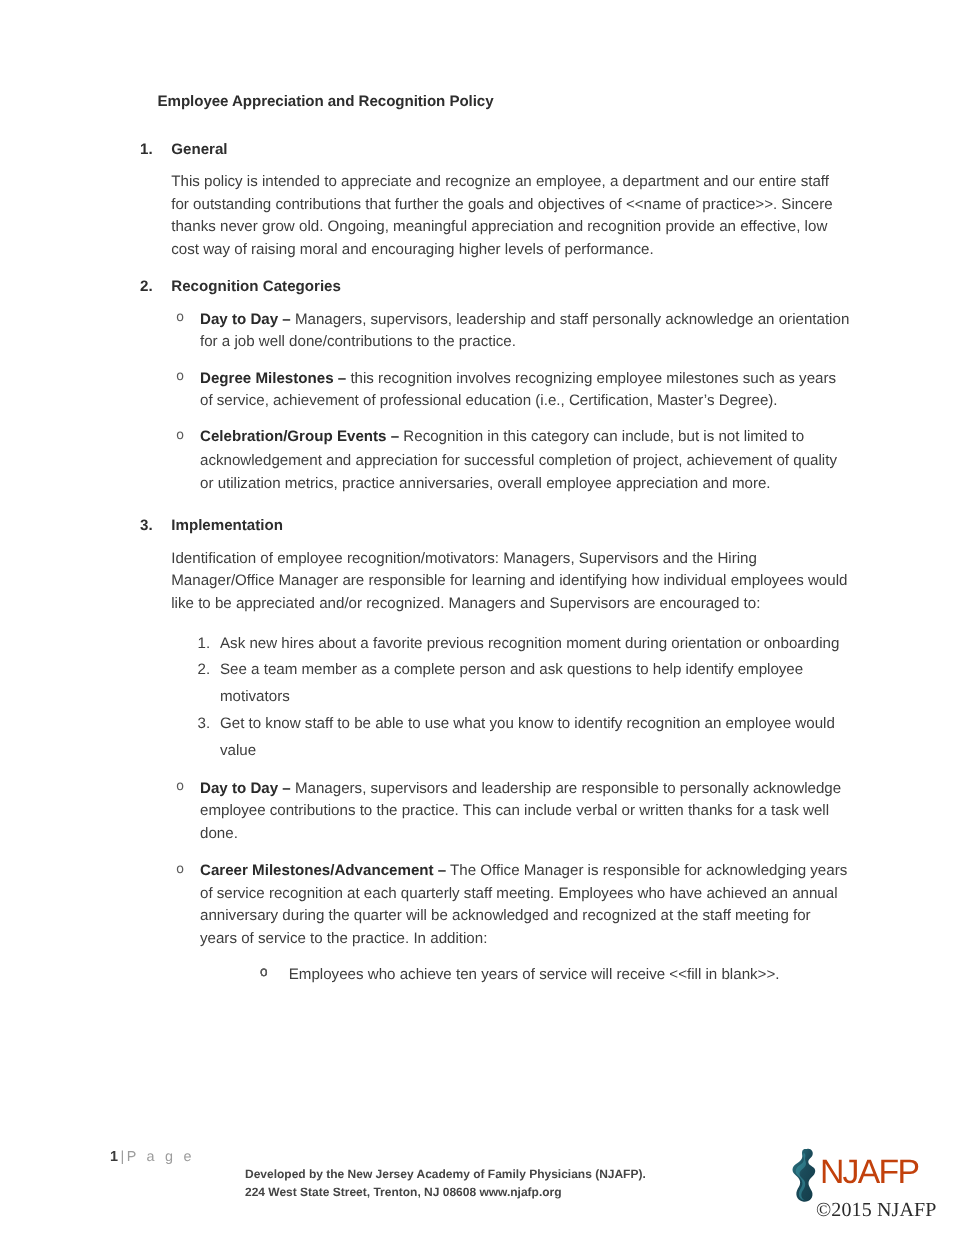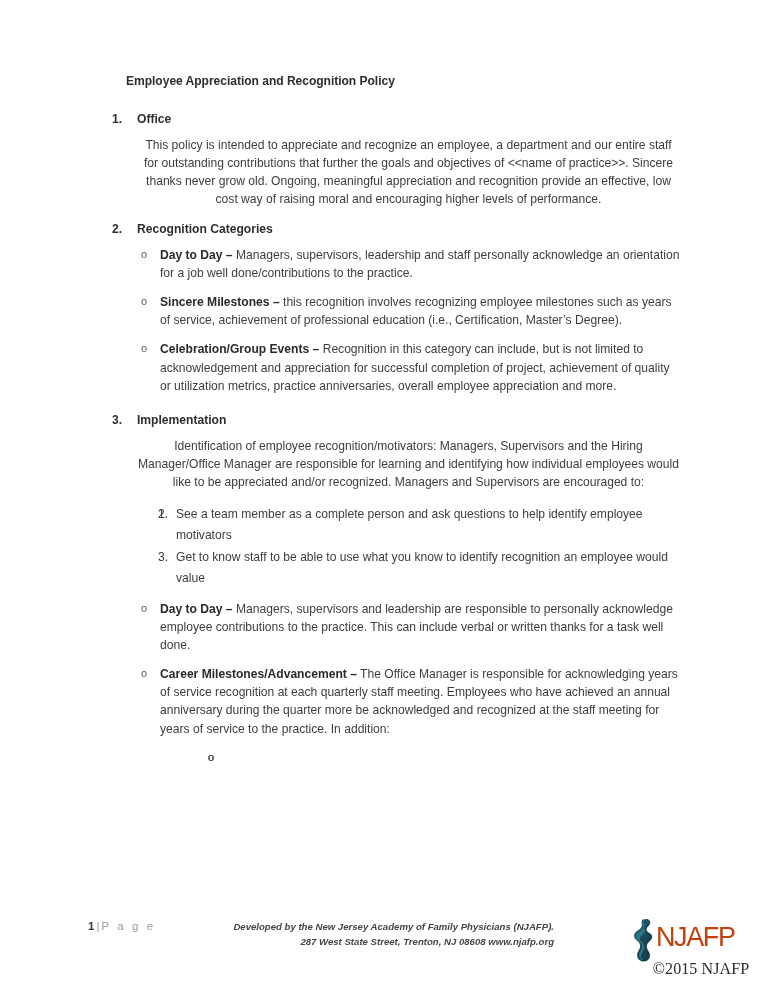--- a/index.html
+++ b/index.html
@@ -61,21 +61,21 @@
     top: 0;
     font-weight: bold;
     color: #2e2e2e;
   }
 
   .body-para {
     margin: 0 0 12px 25px;
     font-size: 12.1px;
     line-height: 1.50;
     color: #3d3d3d;
-    text-align: center;
+    text-align: left;
   }
 
   
   .olist {
     margin: 0 0 0 0;
     padding: 0;
     list-style: none;
   }
   .olist > li {
     position: relative;
@@ -168,25 +168,24 @@
     margin: 0 2px;
   }
   .pagenum .pn-word {
     color: #9c9c9c;
     letter-spacing: 2.6px;
   }
 
   .footer-credit {
     position: absolute;
     left: 196px;
-    top: 4px;
+    top: 17px;
     width: 358px;
-    text-align: right;
+    text-align: left;
     font-size: 9.6px;
-    font-style: italic;
     font-weight: bold;
     color: #454545;
     line-height: 1.55;
   }
 
   
   .logo-wrap {
     position: absolute;
     left: 628px;
     top: 0px;
@@ -227,106 +226,108 @@
 
 <div class="page">
 
   <div class="doc">
 
     <div class="doc-title">Employee Appreciation and Recognition Policy</div>
 
     <div class="section">
       <div class="section-head">
         <span class="section-num">1.</span>
-        <span>Office</span>
+        <span>General</span>
       </div>
       <p class="body-para">This policy is intended to appreciate and recognize an employee, a department and our entire staff for outstanding contributions that further the goals and objectives of &lt;&lt;name of practice&gt;&gt;. Sincere thanks never grow old. Ongoing, meaningful appreciation and recognition provide an effective, low cost way of raising moral and encouraging higher levels of performance.</p>
     </div>
 
     <div class="section">
       <div class="section-head">
         <span class="section-num">2.</span>
         <span>Recognition Categories</span>
       </div>
       <ul class="olist">
         <li>
           <span class="obullet">o</span>
           <strong>Day to Day –</strong><span> Managers, supervisors, leadership and staff personally acknowledge an orientation for a job well done/contributions to the practice.</span>
         </li>
         <li>
           <span class="obullet">o</span>
-          <strong>Sincere Milestones –</strong><span> this recognition involves recognizing employee milestones such as years of service, achievement of professional education (i.e., Certification, Master’s Degree).</span>
+          <strong>Degree Milestones –</strong><span> this recognition involves recognizing employee milestones such as years of service, achievement of professional education (i.e., Certification, Master’s Degree).</span>
         </li>
         <li>
           <span class="obullet">o</span>
           <strong>Celebration/Group Events –</strong><span> Recognition in this category can include, but is not limited to acknowledgement and appreciation for successful completion of project, achievement of quality or utilization metrics, practice anniversaries, overall employee appreciation and more.</span>
         </li>
       </ul>
     </div>
 
     <div class="spacer-6"></div>
 
     <div class="section">
       <div class="section-head">
         <span class="section-num">3.</span>
         <span>Implementation</span>
       </div>
       <p class="body-para">Identification of employee recognition/motivators: Managers, Supervisors and the Hiring Manager/Office Manager are responsible for learning and identifying how individual employees would like to be appreciated and/or recognized. Managers and Supervisors are encouraged to:</p>
 
       <ol class="numlist">
         <li>
           <span class="nnum">1.</span>
+          <span>Ask new hires about a favorite previous recognition moment during orientation or onboarding</span>
         </li>
         <li>
           <span class="nnum">2.</span>
           <span>See a team member as a complete person and ask questions to help identify employee motivators</span>
         </li>
         <li>
           <span class="nnum">3.</span>
           <span>Get to know staff to be able to use what you know to identify recognition an employee would value</span>
         </li>
       </ol>
 
       <div class="spacer-10"></div>
 
       <ul class="olist">
         <li>
           <span class="obullet">o</span>
           <strong>Day to Day –</strong><span> Managers, supervisors and leadership are responsible to personally acknowledge employee contributions to the practice. This can include verbal or written thanks for a task well done.</span>
         </li>
         <li>
           <span class="obullet">o</span>
-          <strong>Career Milestones/Advancement –</strong><span> The Office Manager is responsible for acknowledging years of service recognition at each quarterly staff meeting. Employees who have achieved an annual anniversary during the quarter more be acknowledged and recognized at the staff meeting for years of service to the practice. In addition:</span>
+          <strong>Career Milestones/Advancement –</strong><span> The Office Manager is responsible for acknowledging years of service recognition at each quarterly staff meeting. Employees who have achieved an annual anniversary during the quarter will be acknowledged and recognized at the staff meeting for years of service to the practice. In addition:</span>
 
           <ul class="sublist">
             <li>
               <span class="obullet">o</span>
             </li>
             <li>
               <span class="obullet">o</span>
             </li>
             <li>
               <span class="obullet">o</span>
+              <span>Employees who achieve ten years of service will receive &lt;&lt;fill in blank&gt;&gt;.</span>
             </li>
           </ul>
         </li>
       </ul>
     </div>
 
   </div>
 
   <div class="footer">
 
     <div class="pagenum">
       <span class="pn-digit">1</span><span class="pn-sep">|</span><span class="pn-word">P a g e</span>
     </div>
 
     <div class="footer-credit">
       <div>Developed by the New Jersey Academy of Family Physicians (NJAFP).</div>
-      <div>287 West State Street, Trenton, NJ 08608 www.njafp.org</div>
+      <div>224 West State Street, Trenton, NJ 08608 www.njafp.org</div>
     </div>
 
     <div class="logo-wrap">
       <svg class="logo-mark" viewBox="0 0 34 46">
         <defs>
           <linearGradient id="njgrad" x1="0" y1="0" x2="1" y2="1">
             <stop offset="0%" stop-color="#2f7f8c"></stop>
             <stop offset="45%" stop-color="#1b4b5a"></stop>
             <stop offset="100%" stop-color="#123a47"></stop>
           </linearGradient>

